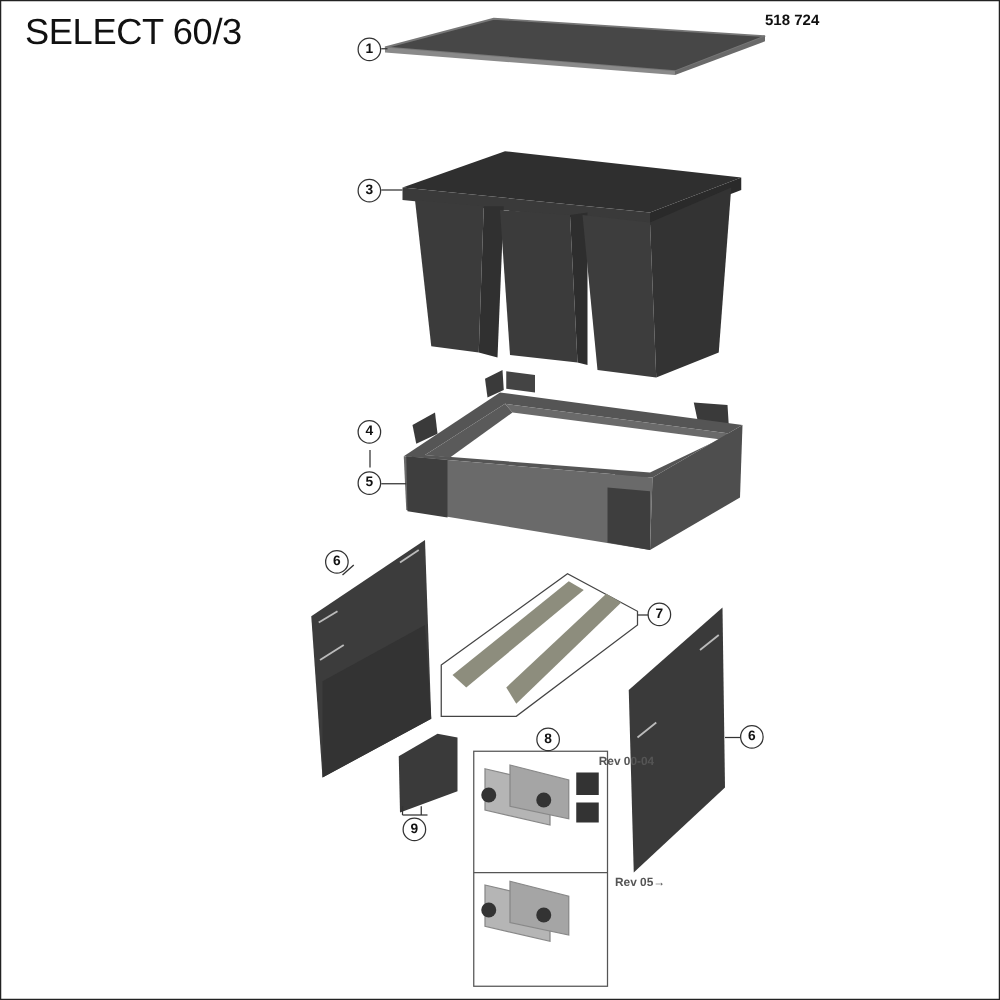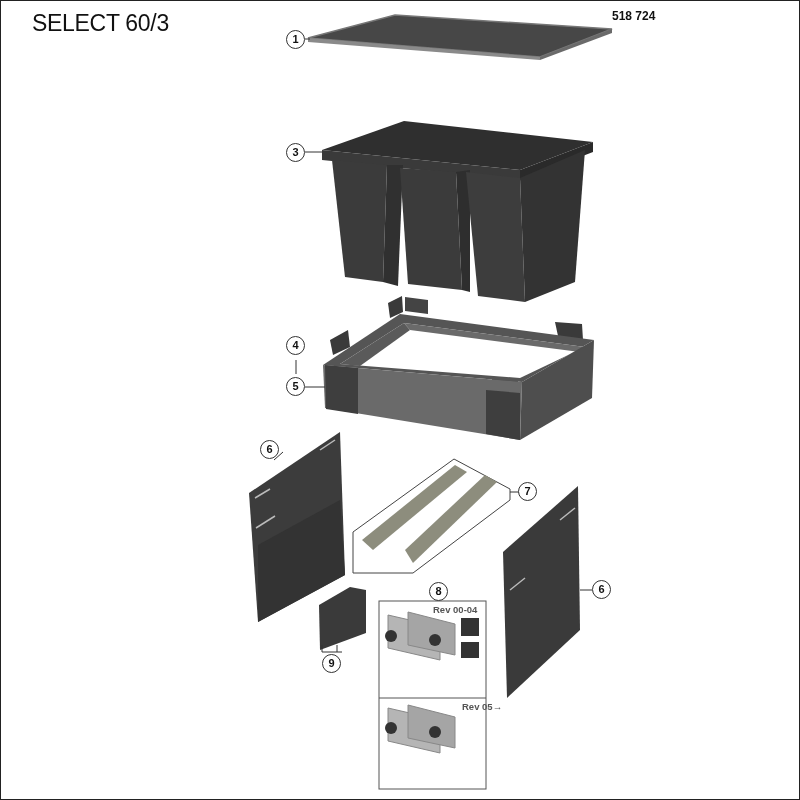--- a/index.html
+++ b/index.html
@@ -1,23 +1,23 @@
 <!DOCTYPE html>
 <html><head>
 <meta charset="utf-8">
 <style>
   html, body { margin:0; padding:0; background:#fff; }
   body { width:800px; height:800px; position:relative; overflow:hidden; font-family:"Liberation Sans", sans-serif; }
   .frame { position:absolute; left:0; top:0; width:798px; height:798px; border:1px solid #222; }
-  .title { position:absolute; left:32px; top:10px; font-size:23px; color:#111; letter-spacing:-0.3px; }
+  .title { position:absolute; left:20px; top:10px; font-size:29px; color:#111; letter-spacing:-0.3px; }
   .partno { position:absolute; left:569px; top:9px; font-size:12px; font-weight:bold; color:#111;margin-left:43px; }
   svg.art { position:absolute; left:0; top:0; }
   .callout { position:absolute; width:17px; height:17px; border:1.3px solid #333; border-radius:50%; background:#fff;
              font-size:11px; font-weight:bold; color:#111; text-align:center; line-height:17px; }
-  .rev { position:absolute; font-size:9.5px; font-weight:bold; color:#555; }
+  .rev { position:absolute; font-size:9.5px; font-weight:bold; color:#555;margin-left:46px; }
 </style>
 </head>
 <body>
 
 <div class="frame"></div>
 <div class="title">SELECT 60/3</div>
 <div class="partno">518 724</div>
 
 <svg class="art" width="800" height="800" viewBox="0 0 800 800">
 
@@ -113,13 +113,13 @@
 <div class="callout" style="left:286px;top:143px;">3</div>
 <div class="callout" style="left:286px;top:336px;">4</div>
 <div class="callout" style="left:286px;top:377px;">5</div>
 <div class="callout" style="left:260px;top:440px;">6</div>
 <div class="callout" style="left:518px;top:482px;">7</div>
 <div class="callout" style="left:592px;top:580px;">6</div>
 <div class="callout" style="left:429px;top:582px;">8</div>
 <div class="callout" style="left:322px;top:654px;">9</div>
 
 <div class="rev" style="left:433px;top:604px;">Rev 00-04</div>
-<div class="rev" style="left:462px;top:701px;text-align:right;">Rev 05→</div>
+<div class="rev" style="left:446px;top:701px;text-align:right;">Rev 05→</div>
 
 </body></html>

